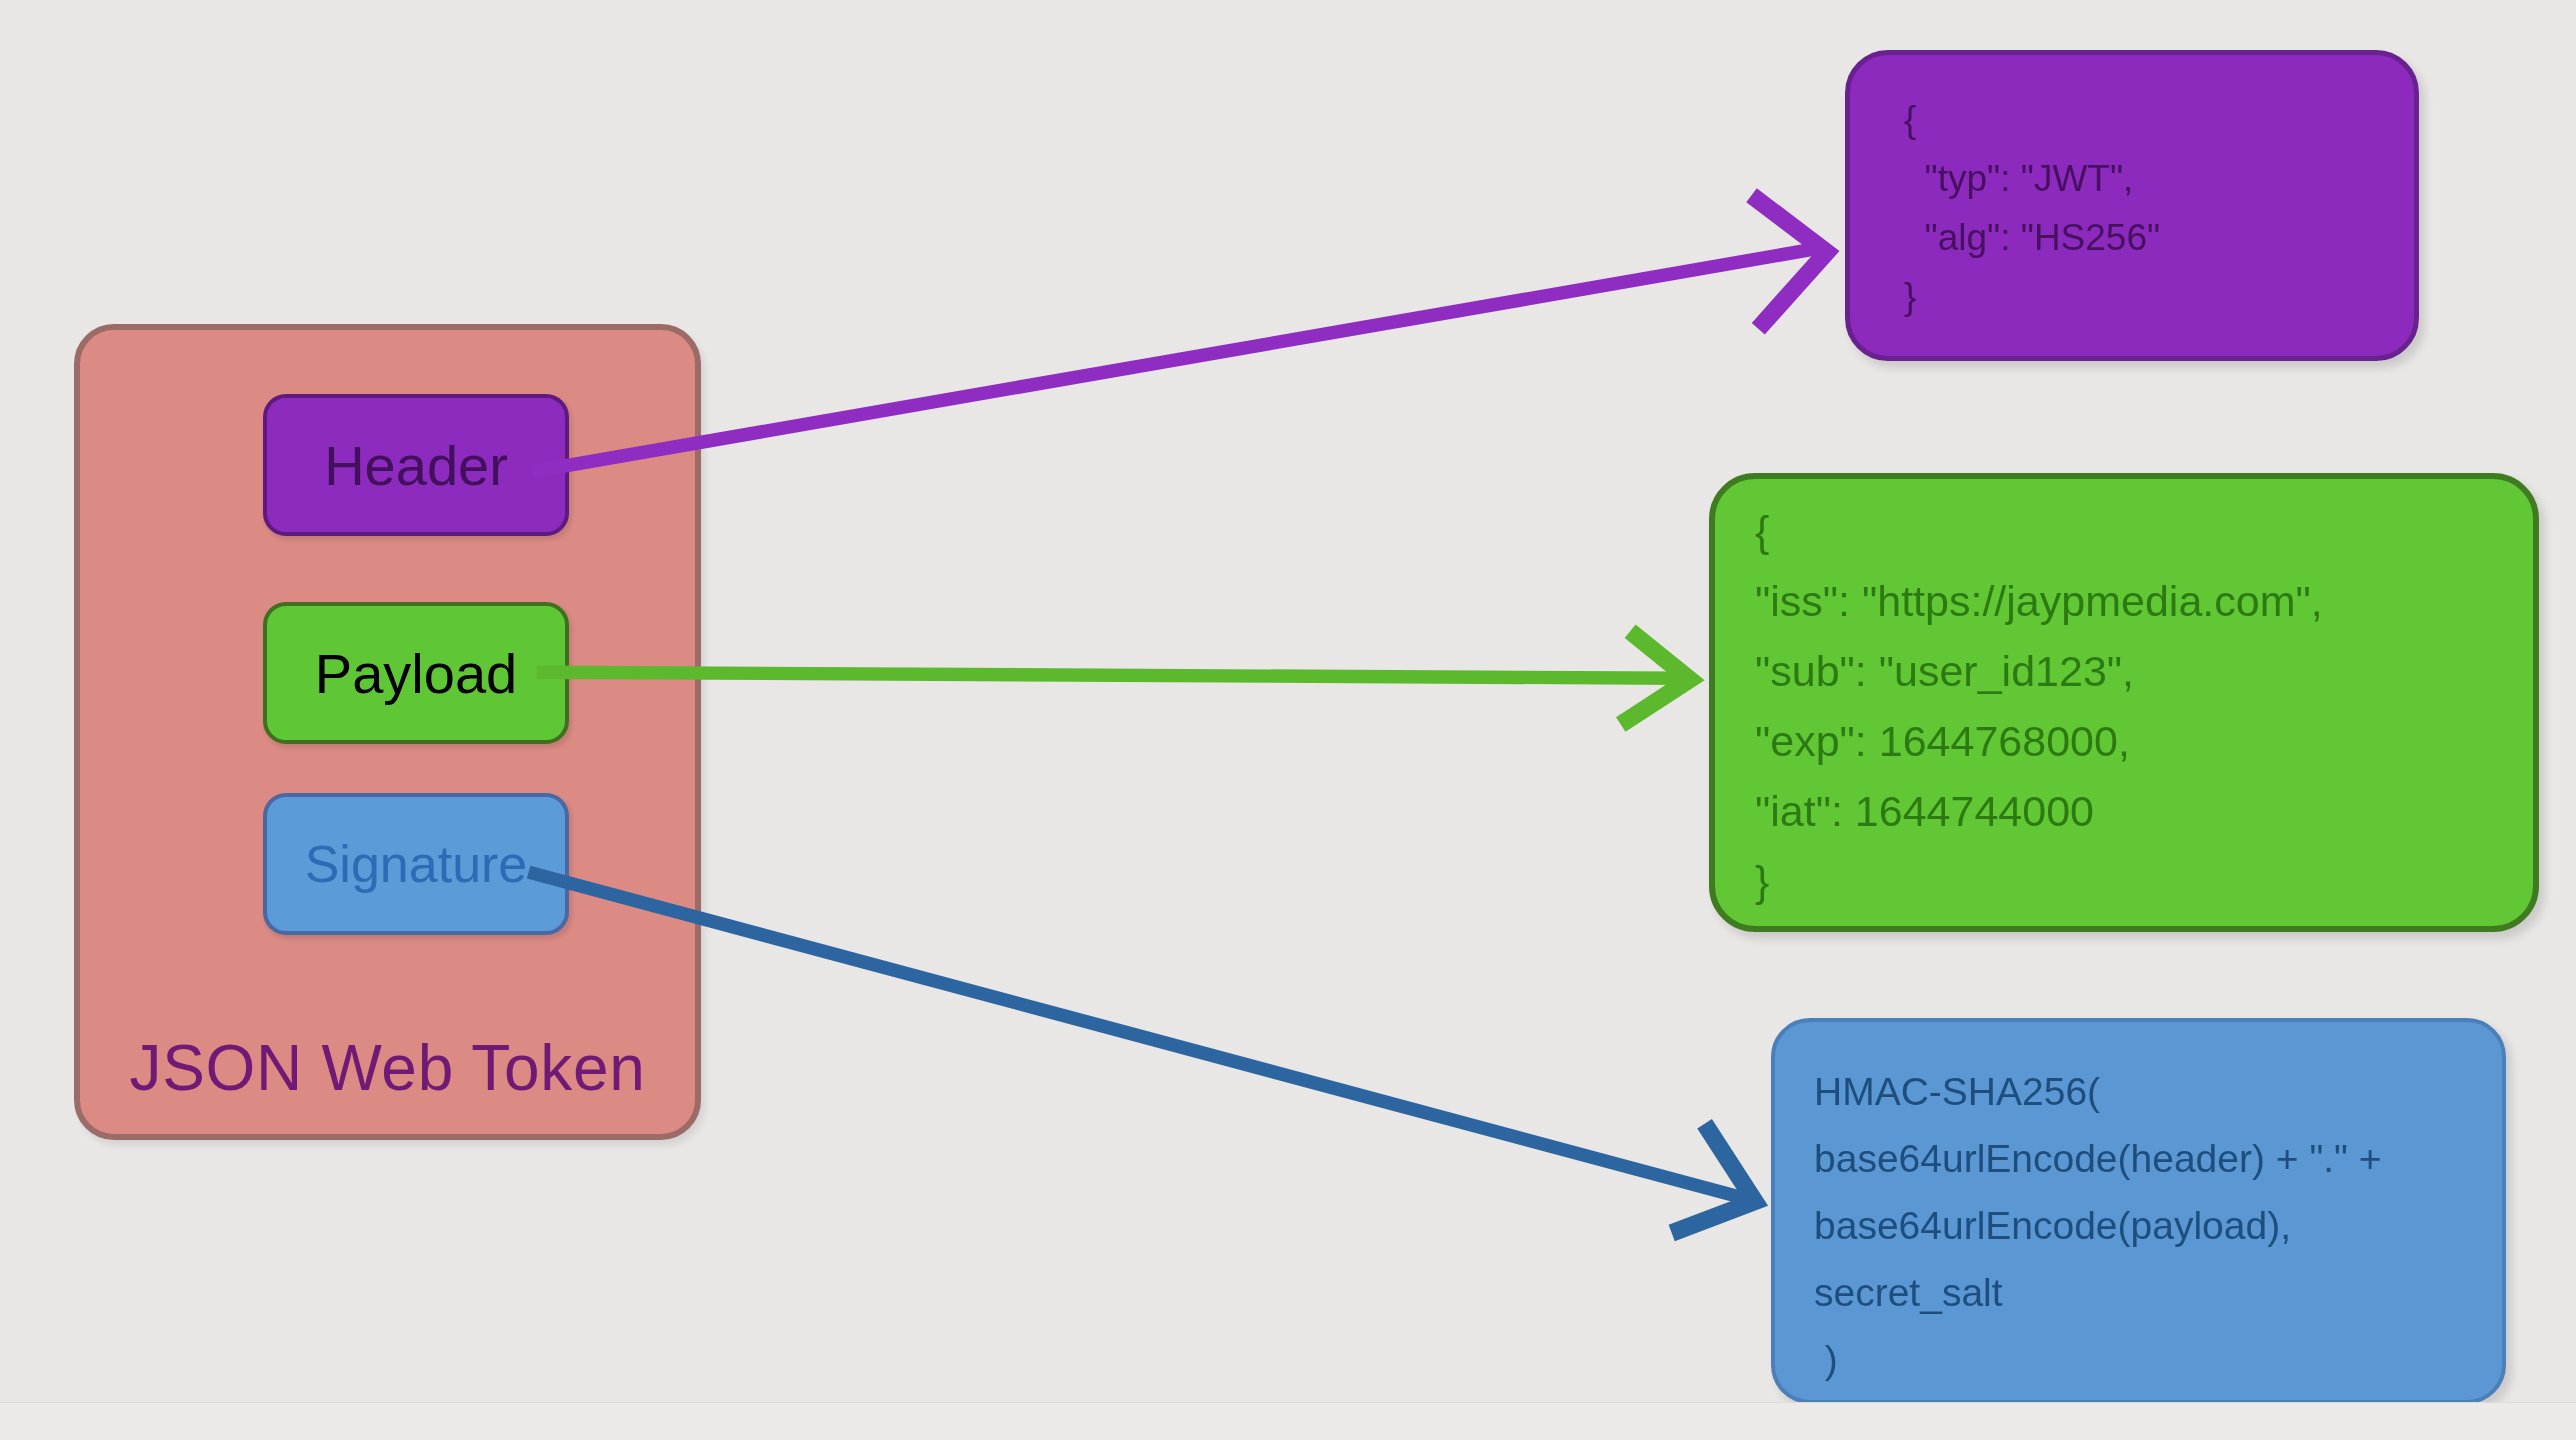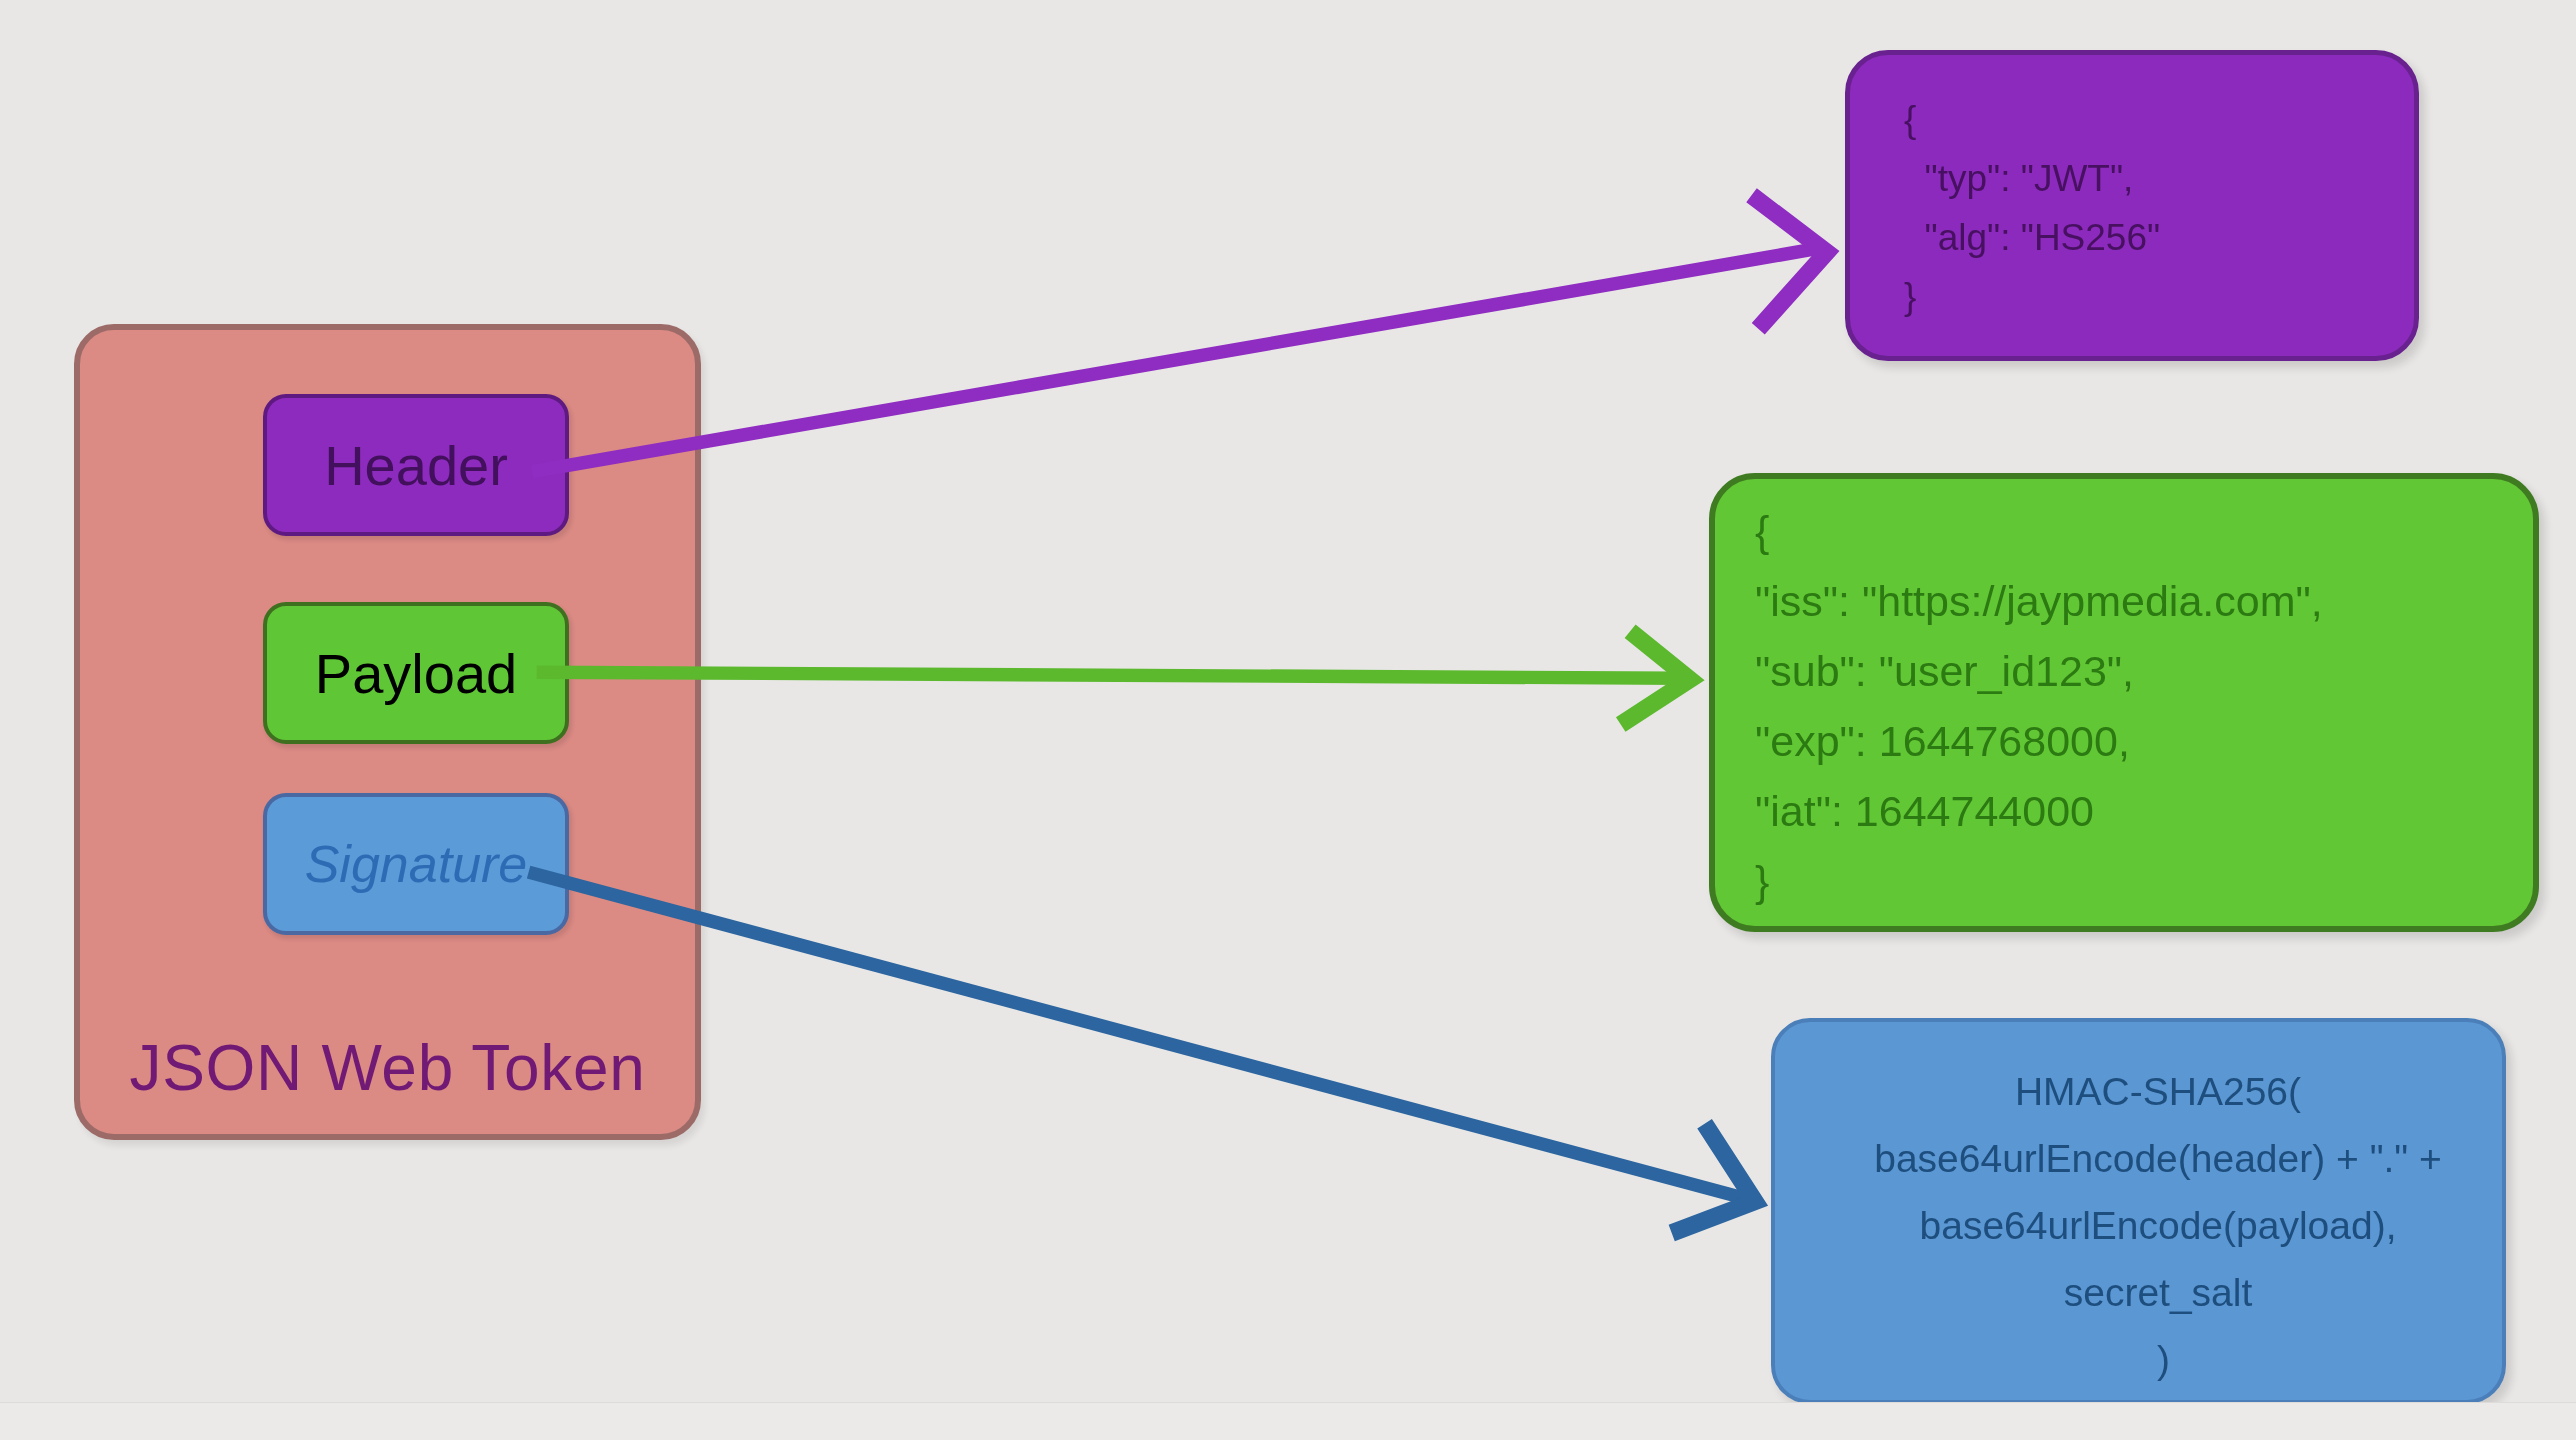--- a/index.html
+++ b/index.html
@@ -61,21 +61,21 @@
     top: 272px; 
     background: #5fc636;
     border: 4px solid #3e7020;
   }
   .part-payload .part-label { color: #000000; font-size: 56px; }
   .part-signature {
     top: 463px; 
     background: #5b9bd8;
     border: 4px solid #4a68a2;
   }
-  .part-signature .part-label { color: #2d6cb4; font-size: 52px; font-style: italic; }
+  .part-signature .part-label { color: #2d6cb4; font-size: 52px; }
   .jwt-title {
     position: absolute;
     left: 0;
     right: 0;
     top: 701px;
     text-align: center;
     font-size: 64px;
     letter-spacing: 0.7px;
     color: #701a75;
   }
@@ -122,21 +122,20 @@
   }
   .code-signature {
     left: 1771px;
     top: 1018px;
     width: 735px;
     height: 386px;
     background: #5b97d3;
     border: 4px solid #4a7fba;
     border-radius: 39px;
     padding: 36px 0 0 39px;
-    text-align: center;
   }
   .code-signature .code {
     font-size: 39px;
     line-height: 67px;
     color: #1d4e7e;
   }
 
   
   .arrow-layer {
     position: absolute;

